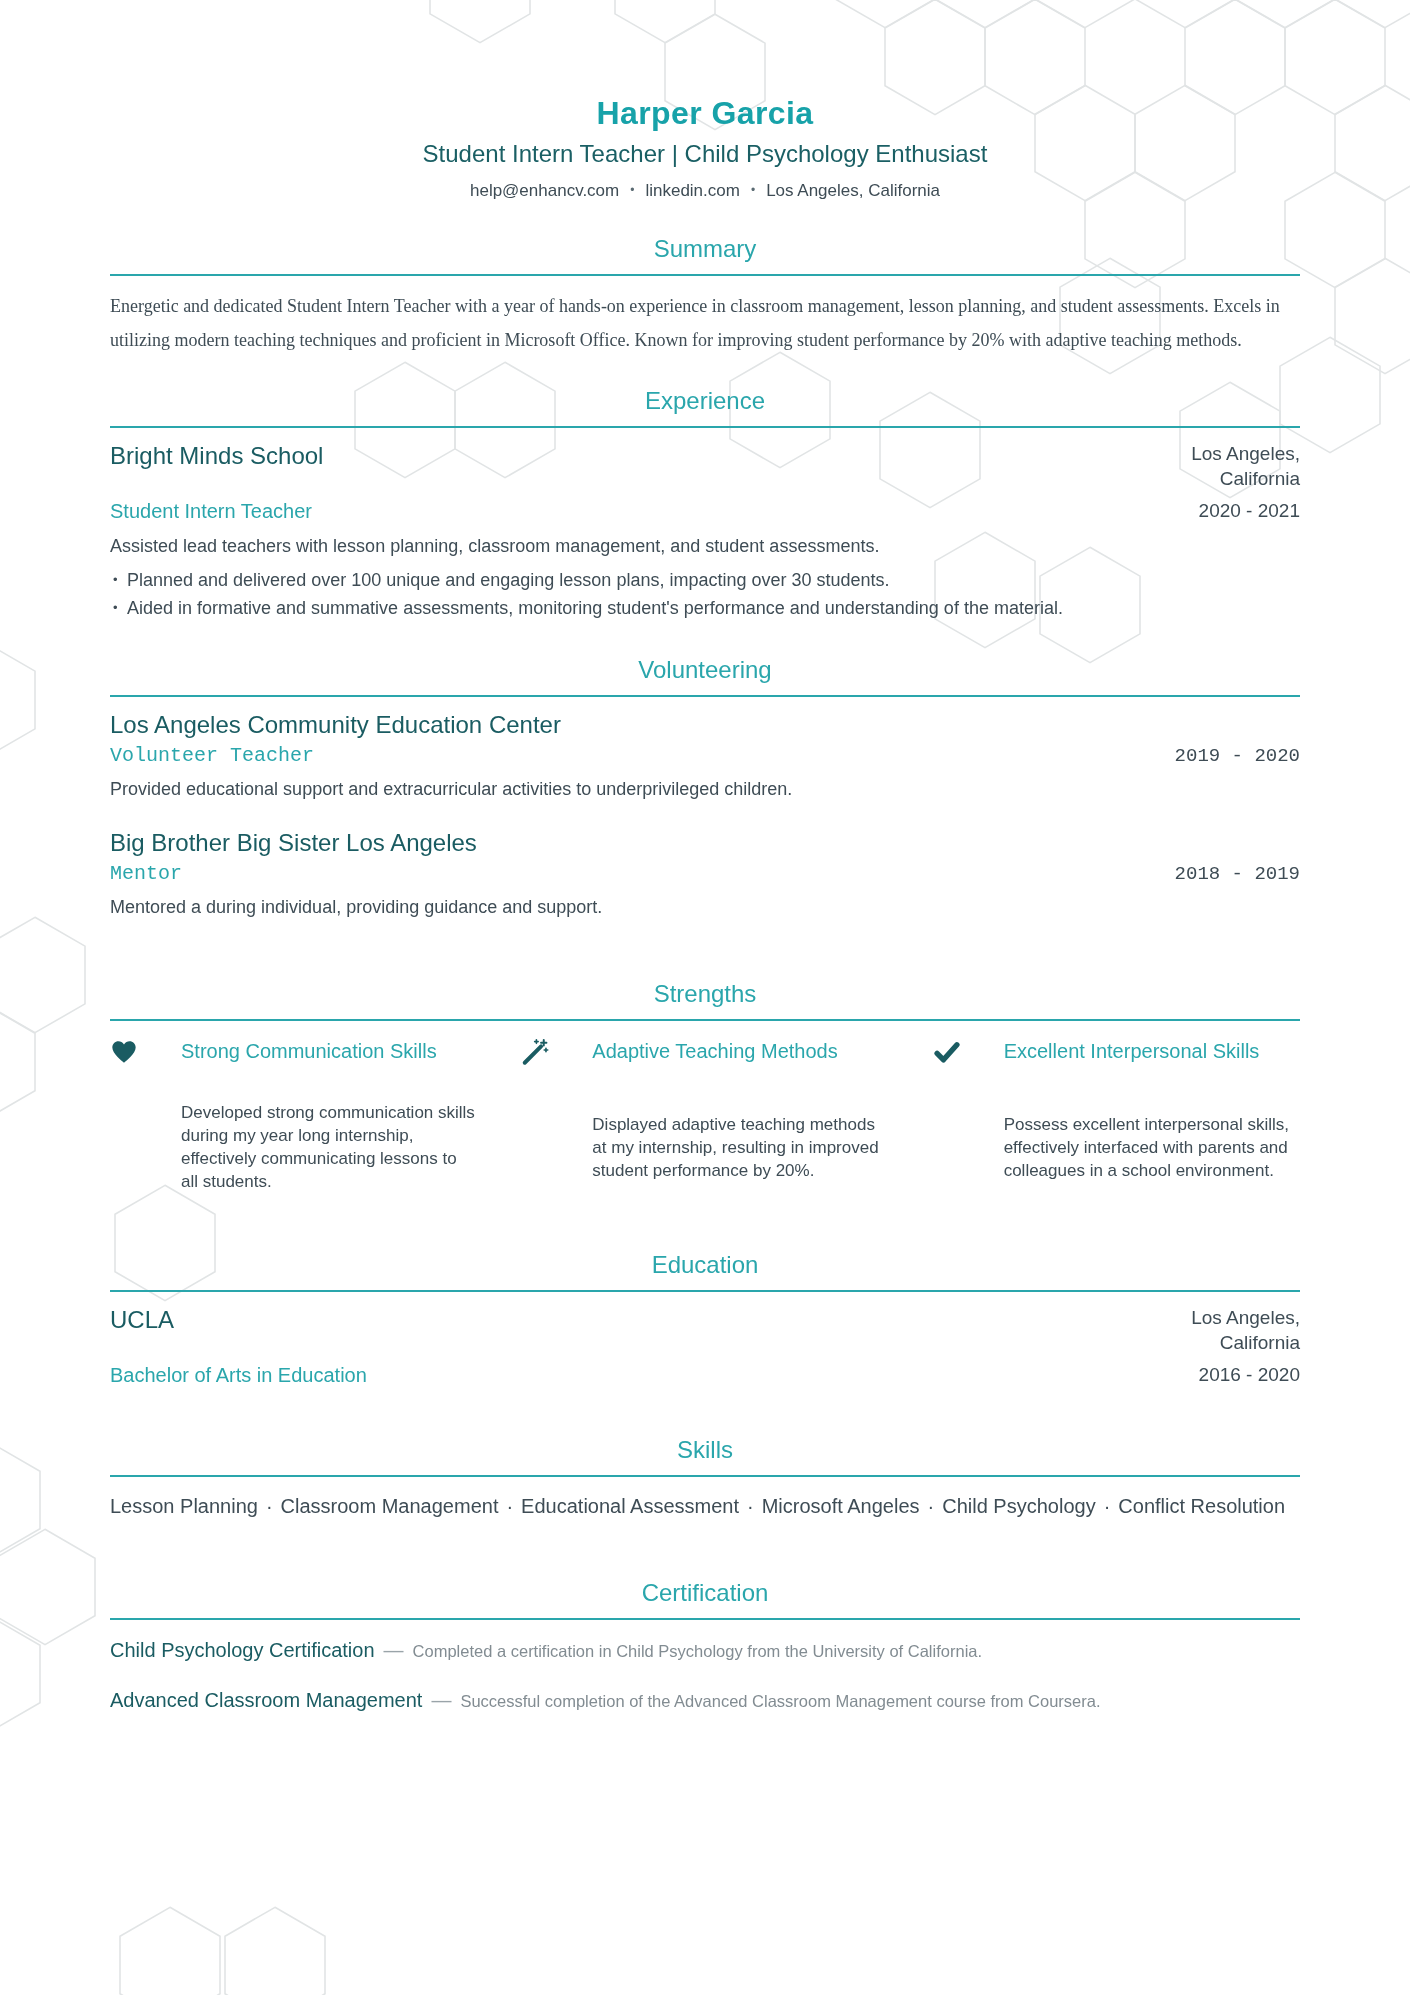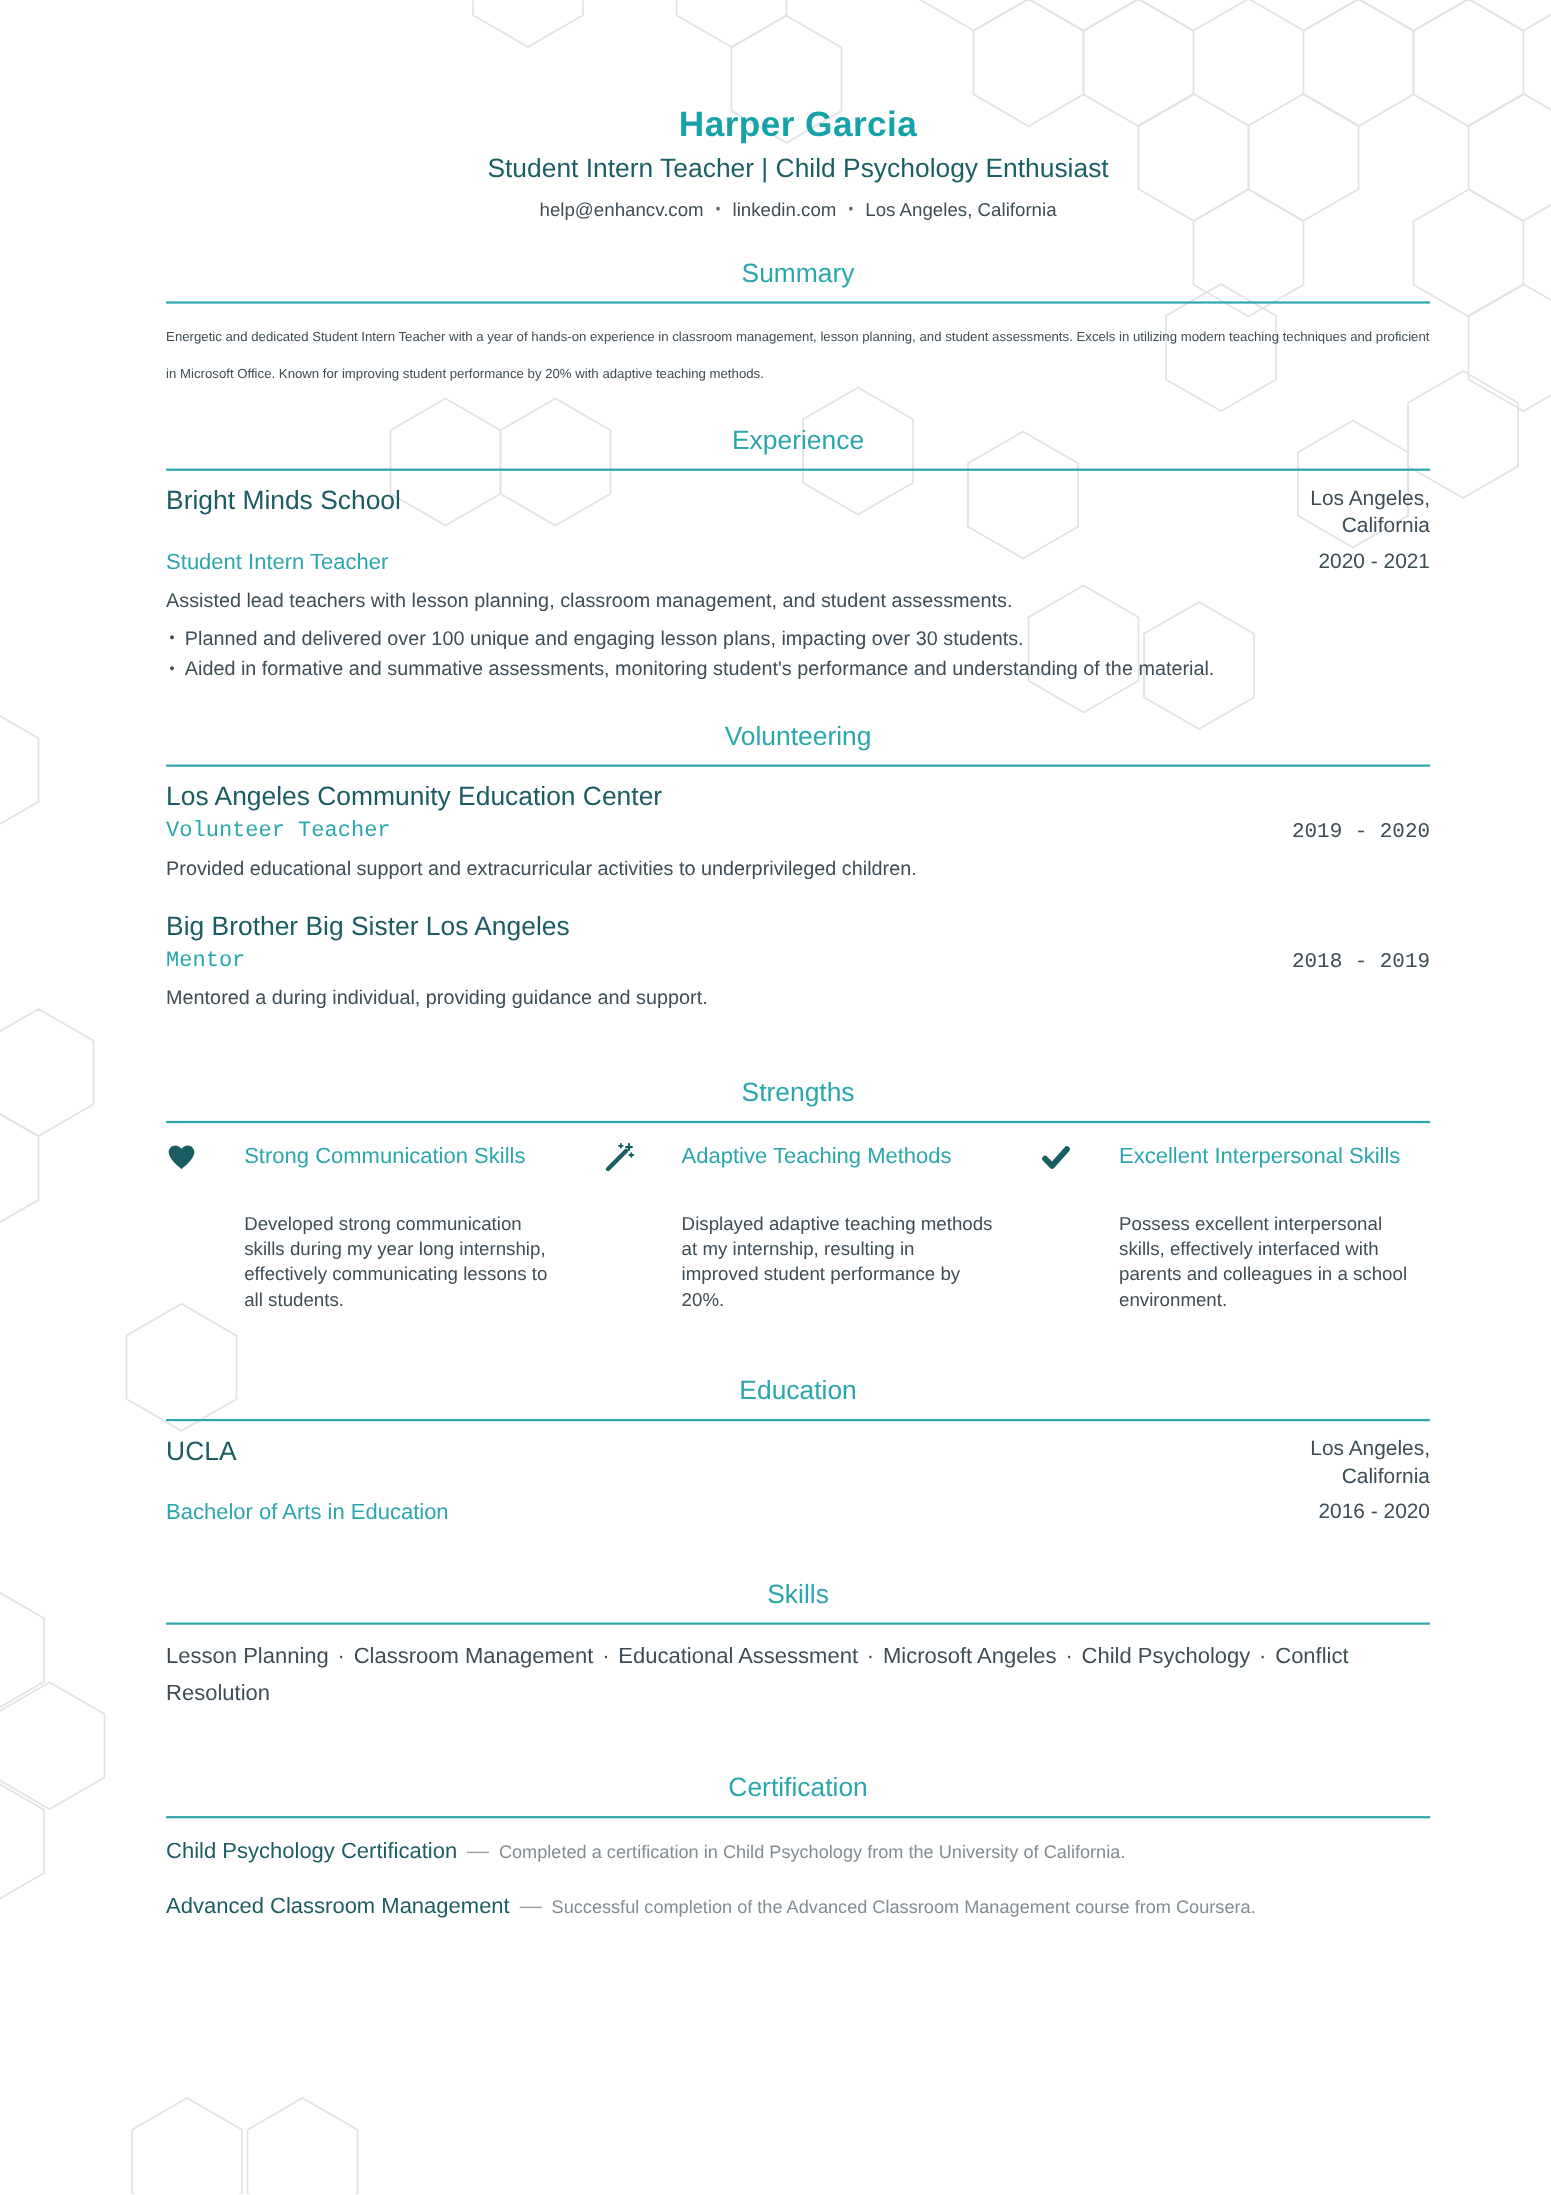--- a/index.html
+++ b/index.html
@@ -1,19 +1,19 @@
 <!DOCTYPE html>
 <html><head>
 <meta charset="utf-8">
 <style>
   * { box-sizing: border-box; }
   html,body { margin:0; padding:0; background:#ffffff; }
   .page {
     position:relative; width:1410px; height:1995px; overflow:hidden;
-    background:#ffffff; font-family:"Liberation Sans", sans-serif; color:#3E4C55;padding-left:41px;
+    background:#ffffff; font-family:"Liberation Sans", sans-serif; color:#3E4C55;
   }
   .hexbg { position:absolute; left:0; top:0; z-index:0; }
   .content { position:relative; z-index:1; padding:94px 110px 0 110px; }
 
   
   .name { font-size:32px; font-weight:700; color:#17A2A9; text-align:center; letter-spacing:.4px; line-height:38px; }
   .subtitle { font-size:24px; color:#1A5F64; text-align:center; margin-top:7px; line-height:30px; }
   .contact { font-size:17px; text-align:center; margin-top:9px; color:#3E4C55; line-height:24px; }
   .contact .sep { color:#5A6A72; margin:0 11px; font-size:12px; vertical-align:2px; }
 
@@ -21,21 +21,21 @@
   .section-heading { font-size:24px; color:#2AA6AC; text-align:center; line-height:32px; }
   .rule { border:none; border-top:2px solid #2AA6AC; margin:9px 0 0 0; height:0; }
   .mt-summary { margin-top:30px; }
   .mt-experience { margin-top:28px; }
   .mt-volunteering { margin-top:32px; }
   .mt-strengths { margin-top:56px; }
   .mt-education { margin-top:56px; }
   .mt-skills { margin-top:46px; }
   .mt-certification { margin-top:54px; }
 
-  .body-text { font-size:12px; line-height:34px; }
+  .body-text { font-size:18px; line-height:34px;font-family:Liberation Serif, serif; }
   .summary-text { margin-top:13px; }
 
   .entry-row { display:flex; justify-content:space-between; align-items:flex-start; }
   .org { font-size:24px; color:#1A5C62; line-height:30px; }
   .loc { font-size:19px; line-height:25px; text-align:right; max-width:130px; color:#3E4C55; }
   .role { font-size:20px; color:#2AA6AC; line-height:26px; }
   .dates { font-size:19px; color:#3E4C55; line-height:26px; }
   .row-first { margin-top:13px; }
   .row-role { margin-top:7px; }
   .entry-desc { font-size:18px; line-height:30px; margin-top:7px; }

